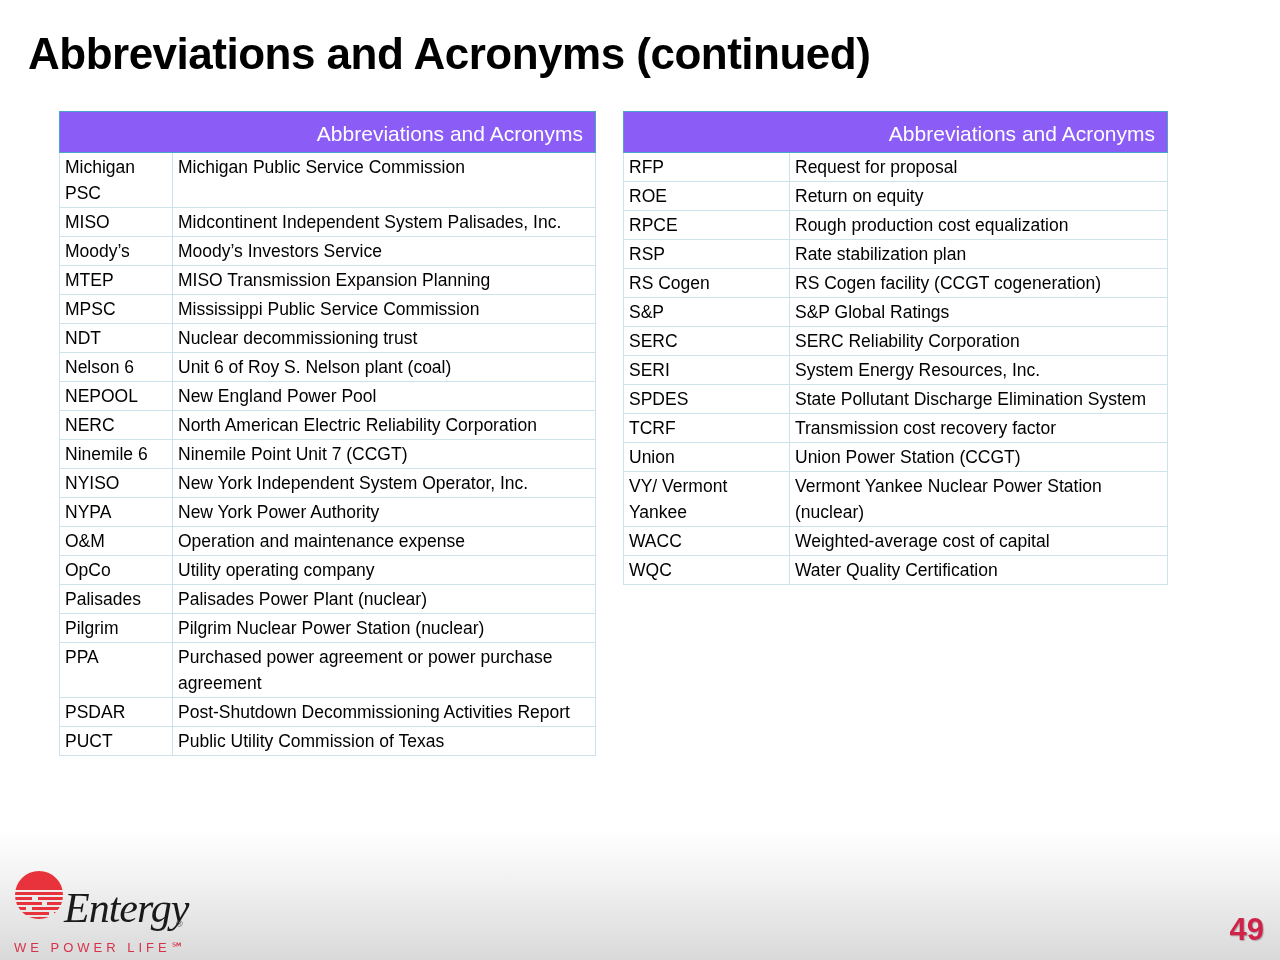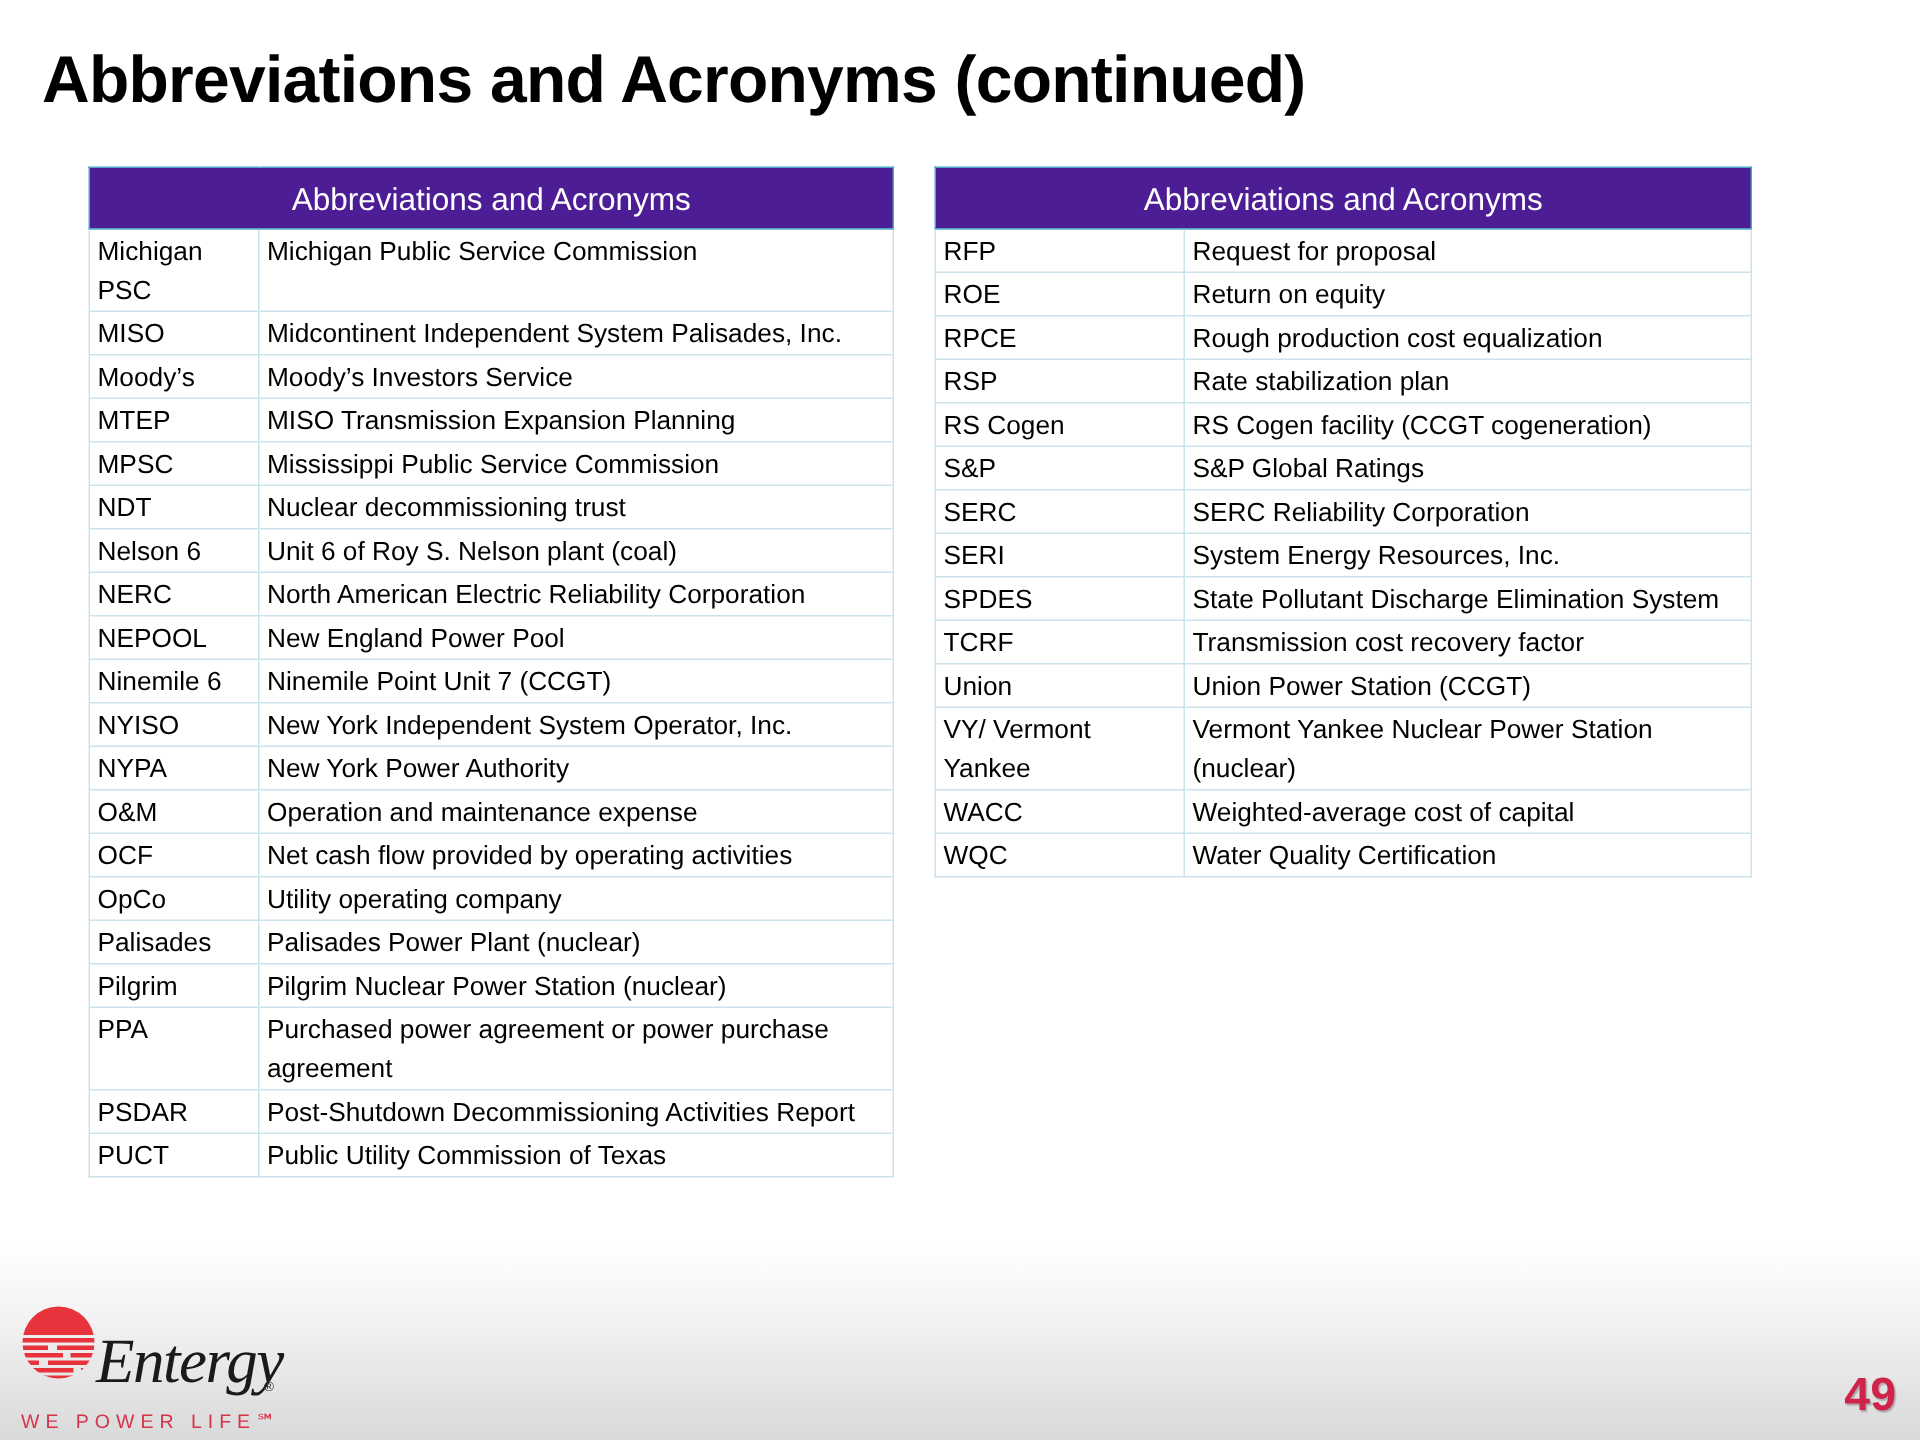--- a/index.html
+++ b/index.html
@@ -13,22 +13,22 @@
     position: absolute; left: 28px; top: 28px;
     font-family: "Liberation Sans", sans-serif;
     font-weight: bold; font-size: 44px; letter-spacing: -0.5px;
     margin: 0; line-height: 1.2;
   }
   table.abbr {
     position: absolute; border-collapse: collapse;
     font-size: 17.5px; line-height: 26px; table-layout: fixed;
   }
   table.abbr th {
-    background: #4c1d95; color: #ffffff; font-weight: normal;
-    font-size: 21px; text-align: center; padding: 8px 12px 4px 12px;
+    background: #8b5cf6; color: #ffffff; font-weight: normal;
+    font-size: 21px; text-align: right; padding: 8px 12px 4px 12px;
     height: 28px; border: 1px solid #4ba5c6;
   }
   table.abbr td {
     border: 1px solid #cde3ec; padding: 1px 5px 1px 5px;
     vertical-align: top; background: #fff;
   }
   #tbl-left { left: 59px; top: 111px; width: 537px; }
   #tbl-left col.c1 { width: 113px; }
   #tbl-right { left: 623px; top: 111px; width: 545px; }
   #tbl-right col.c1 { width: 166px; }
@@ -91,46 +91,42 @@
       </tr>
       <tr>
         <td>NDT</td>
         <td>Nuclear decommissioning trust</td>
       </tr>
       <tr>
         <td>Nelson 6</td>
         <td>Unit 6 of Roy S. Nelson plant (coal)</td>
       </tr>
       <tr>
+        <td>NEPOOL</td>
+        <td>New England Power Pool</td>
+      </tr>
+      <tr>
         <td>NERC</td>
         <td>North American Electric Reliability Corporation</td>
       </tr>
       <tr>
-        <td>NEPOOL</td>
-        <td>New England Power Pool</td>
-      </tr>
-      <tr>
         <td>Ninemile 6</td>
         <td>Ninemile Point Unit 7 (CCGT)</td>
       </tr>
       <tr>
         <td>NYISO</td>
         <td>New York Independent System Operator, Inc.</td>
       </tr>
       <tr>
         <td>NYPA</td>
         <td>New York Power Authority</td>
       </tr>
       <tr>
         <td>O&amp;M</td>
         <td>Operation and maintenance expense</td>
-      </tr>
-      <tr>
-        <td>OCF</td>
-        <td>Net cash flow provided by operating activities</td>
       </tr>
       <tr>
         <td>OpCo</td>
         <td>Utility operating company</td>
       </tr>
       <tr>
         <td>Palisades</td>
         <td>Palisades Power Plant (nuclear)</td>
       </tr>
       <tr>

